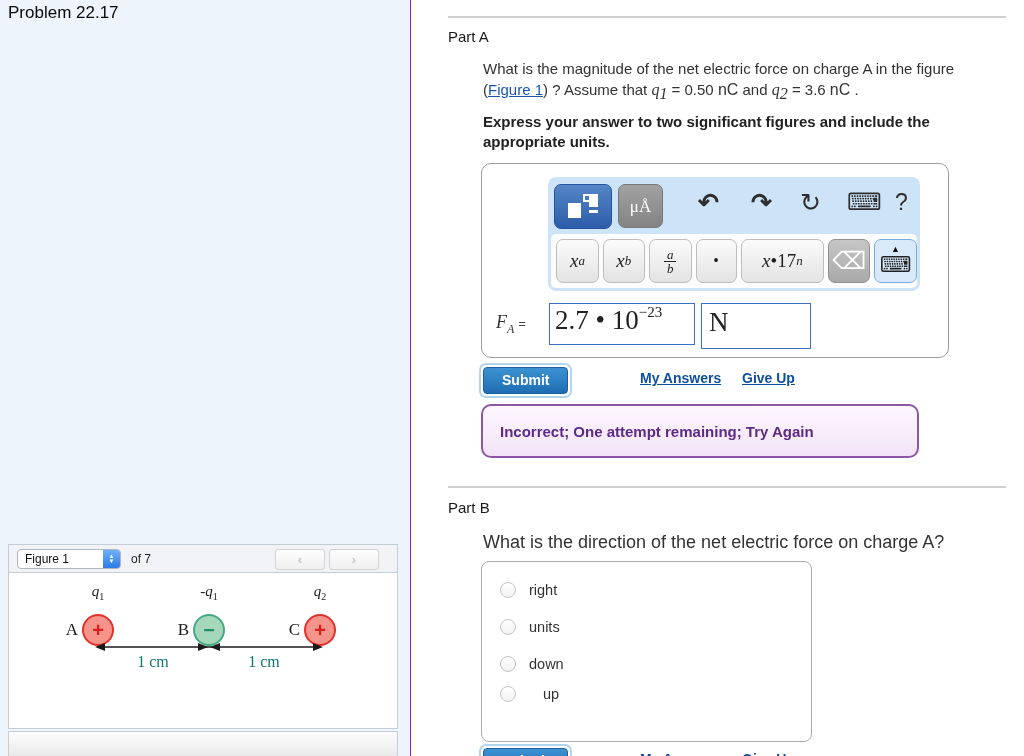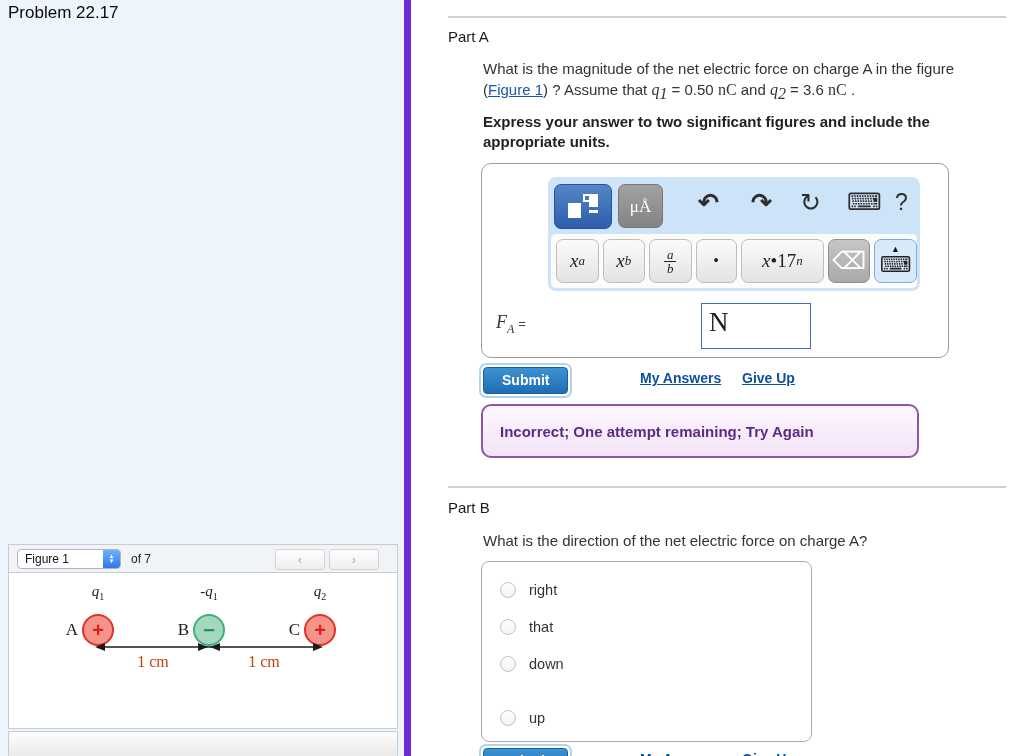--- a/index.html
+++ b/index.html
@@ -2,21 +2,21 @@
 <html><head>
 <meta charset="utf-8">
 <style>
   * { margin:0; padding:0; box-sizing:border-box; }
   html,body { width:1024px; height:756px; overflow:hidden; background:#fff;
     font-family:"Liberation Sans", sans-serif; }
   .abs { position:absolute; }
 
   
   #left-panel { left:0; top:0; width:411px; height:756px; background:#eef4fc;
-    border-right:7px solid #6d28d9; }
+    border-right:1px solid #6d28d9; }
   #problem-title { left:8px; top:3px; font-size:17px; color:#0a0a0a; }
 
   
   #fig-header { left:8px; top:544px; width:390px; height:29px; background:#f1f3f6;
     border:1px solid #c2cdd6; }
   #fig-select { position:absolute; left:8px; top:4px; width:104px; height:20px;
     background:#fff; border:1px solid #aeb6bf; border-radius:4px; font-size:12px;
     color:#111; display:flex; align-items:center; }
   #fig-select .val { padding-left:7px; flex:1; }
   #fig-stepper { width:17px; height:100%; border-radius:0 3px 3px 0;
@@ -33,35 +33,35 @@
   .charge { position:absolute; width:32px; height:32px; border-radius:50%;
     font-size:20px; font-weight:bold; text-align:center; line-height:28px; }
   .charge.pos { background:#f5948a; border:2px solid #e3302b; color:#d9201d; }
   .charge.neg { background:#a5d8ba; border:2px solid #43ab81; color:#1d8e6b; }
   .chg-name { position:absolute; width:24px; text-align:right;
     font-family:"Liberation Serif", serif; font-size:17px; color:#1a1a1a; }
   .chg-q { position:absolute; width:44px; text-align:center;
     font-family:"Liberation Serif", serif; font-style:italic; font-size:15px; color:#1a1a1a; }
   .chg-q sub { font-size:10px; font-style:normal; }
   .dim-label { position:absolute; width:60px; text-align:center;
-    font-family:"Liberation Serif", serif; font-size:16px; color:#c2410c; }
+    font-family:"Liberation Serif", serif; font-size:16px; color:#0f766e; }
   #fig-footer { left:8px; top:731px; width:390px; height:30px;
     border:1px solid #c2cdd6; background:linear-gradient(#fdfdfd,#e7e7e7); }
 
   
   .hr { height:2px; background:#cfcfcf; }
   #hr-a { left:448px; top:16px; width:558px; }
   #hr-b { left:448px; top:486px; width:558px; }
   .part-heading { font-size:15px; font-weight:normal; color:#1a1a1a; }
   #part-a-heading { left:448px; top:28px; }
   #part-b-heading { left:448px; top:499px; }
   #question-a { left:483px; top:58px; width:505px; font-size:15px; color:#333;
     line-height:21px; }
   .mathvar { font-family:"Liberation Serif", serif; font-style:italic; font-size:16px; }
-  .mathunit { font-family:Liberation Serif, serif; font-size:16px; }
+  .mathunit { font-family:Liberation Sans, sans-serif; font-size:16px; }
   a.fig-link { color:#1a56b0; text-decoration:underline; }
   #instruction-a { left:483px; top:112px; width:480px; font-size:15px; font-weight:bold;
     color:#222; line-height:20px; }
 
   
   #answer-box { left:481px; top:163px; width:468px; height:195px; background:#fff;
     border:1px solid #9d9d9d; border-radius:10px; }
   #eq-toolbar { position:absolute; left:66px; top:13px; width:372px; height:114px;
     background:#cde4f8; border-radius:8px; }
   #btn-templates { position:absolute; left:6px; top:7px; width:58px; height:45px;
@@ -127,21 +127,21 @@
   .action-link { font-size:14px; font-weight:bold; color:#0d4f9e;
     text-decoration:underline; }
   #myans-a { left:640px; top:370px; } #giveup-a { left:742px; top:370px; }
   #myans-b { left:640px; top:751px; } #giveup-b { left:742px; top:751px; }
 
   #feedback-box { left:481px; top:404px; width:438px; height:54px;
     background:linear-gradient(#fdf7fe,#f3e3f7); border:2px solid #8c56a5;
     border-radius:10px; display:flex; align-items:center; padding-left:17px; }
   #feedback-text { font-size:15px; font-weight:bold; color:#5c2a87; }
 
-  #question-b { left:483px; top:532px; width:505px; font-size:15px; color:#333; }
+  #question-b { left:483px; top:532px; width:505px; font-size:18px; color:#333; }
   #radio-box { left:481px; top:561px; width:331px; height:181px; background:#fff;
     border:1px solid #ababab; border-radius:8px; }
   .radio-row { position:absolute; left:18px; display:flex; align-items:center; }
   .radio-circle { width:16px; height:16px; border-radius:50%; border:1px solid #c3c3c3;
     background:linear-gradient(#fff,#f2f2f2); }
   .radio-label { margin-left:13px; font-size:14.5px; color:#333; }
 </style>
 </head>
 <body>
 
@@ -258,20 +258,21 @@
         <span>⌫</span>
       </div>
       <div id="btn-kbcaret" class="eq-btn">
         <span class="caret">▲</span>
         <span class="kb">⌨</span>
       </div>
     </div>
   </div>
 
   <div id="fa-label"><span>F</span><sub>A</sub><span class="eq">=</span></div>
+  <div id="value-input"><span>2.7 • 10</span><sup>−23</sup></div>
   <div id="units-input"><span>N</span></div>
 </div>
 
 <div id="submit-a" class="abs submit-wrap">
   <button class="submit-btn">Submit</button>
 </div>
 <a id="myans-a" class="abs action-link">My Answers</a>
 <a id="giveup-a" class="abs action-link">Give Up</a>
 
 <div id="feedback-box" class="abs">
@@ -282,27 +283,27 @@
 <div id="part-b-heading" class="abs part-heading">Part B</div>
 <p id="question-b" class="abs">What is the direction of the net electric force on charge A?</p>
 
 <div id="radio-box" class="abs">
   <div class="radio-row" style="top:20px;">
     <span class="radio-circle"></span>
     <span class="radio-label">right</span>
   </div>
   <div class="radio-row" style="top:57px;">
     <span class="radio-circle"></span>
-    <span class="radio-label">that</span>
+    <span class="radio-label">units</span>
   </div>
   <div class="radio-row" style="top:94px;text-align:center;">
     <span class="radio-circle"></span>
     <span class="radio-label">down</span>
   </div>
-  <div class="radio-row" style="top:148px;">
+  <div class="radio-row" style="top:124px;gap:14px;">
     <span class="radio-circle"></span>
     <span class="radio-label">up</span>
   </div>
 </div>
 
 <div id="submit-b" class="abs submit-wrap">
   <button class="submit-btn">Submit</button>
 </div>
 <a id="myans-b" class="abs action-link">My Answers</a>
 <a id="giveup-b" class="abs action-link">Give Up</a>

